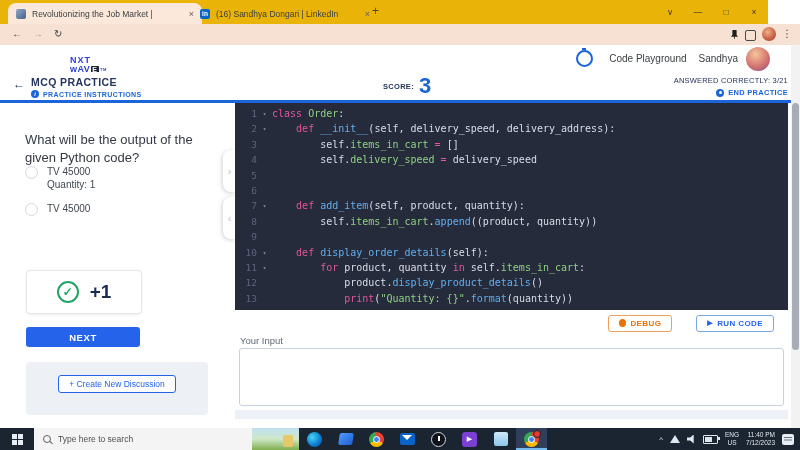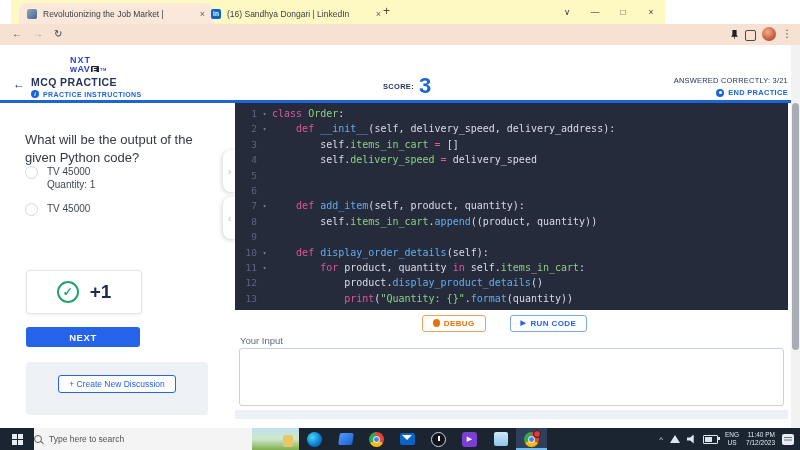--- a/index.html
+++ b/index.html
@@ -1,18 +1,18 @@
 <!DOCTYPE html>
 <html><head>
 <meta charset="utf-8">
 <style>
   html,body{margin:0;padding:0;background:#fff;}
   .screen{position:relative;width:800px;height:450px;overflow:hidden;font-family:"Liberation Sans",sans-serif;background:#fff;}
   
-  .tabstrip{position:absolute;left:0;top:0;width:654px;height:24px;background:#fef9c3;margin-left:11px;}
+  .tabstrip{position:absolute;left:0;top:0;width:768px;height:24px;background:#eab308;}
   .tab{position:absolute;top:3px;height:21px;display:flex;align-items:center;gap:6px;padding:0 8px;border-radius:8px 8px 0 0;}
   .tab.active{left:8px;width:178px;background:#fbe8db;}
   .tab.inactive{left:192px;width:170px;}
   .tab-title{flex:1;font-size:8.5px;color:#3c4043;white-space:nowrap;overflow:hidden;text-overflow:ellipsis;}
   .tab-close{font-size:9px;color:#5f6368;}
   .fav-jobsite{width:10px;height:10px;border-radius:2px;background:linear-gradient(135deg,#8fa7c4,#45628c);flex:none;}
   .fav-linkedin{width:10px;height:10px;border-radius:2px;background:#0a66c2;color:#fff;font-size:6.5px;font-weight:bold;display:flex;align-items:center;justify-content:center;flex:none;}
   .newtab{position:absolute;left:372px;top:4px;font-size:12px;color:#52473f;}
   .wincontrols{position:absolute;right:0;top:0;height:24px;display:flex;align-items:center;}
   .wincontrols span{width:28px;text-align:center;font-size:8.5px;color:#3a3a3a;}
@@ -80,38 +80,38 @@
   .editor{position:absolute;left:235px;top:103px;width:553px;height:207px;background:#262b3c;padding-top:3px;box-sizing:border-box;font-family:"DejaVu Sans Mono",monospace;overflow:hidden;}
   .cline{display:flex;height:15.4px;line-height:15.4px;}
   .lnum{width:22px;text-align:right;color:#5d6480;font-size:9.5px;flex:none;}
   .fold{width:15px;text-align:center;color:#8a91a8;font-size:6px;flex:none;line-height:16px;}
   .ctext{white-space:pre;font-size:10px;}
   .t-k{color:#e0559b;}
   .t-g{color:#8ed081;}
   .t-b{color:#61aeee;}
   .t-v{color:#d8dce8;}
   
-  .runbar{position:absolute;left:235px;top:310px;width:553px;height:26px;background:#fff;display:flex;align-items:center;justify-content:center;gap:24px;padding-right:14px;box-sizing:border-box;}
+  .runbar{position:absolute;left:235px;top:310px;width:553px;height:26px;background:#fff;display:flex;align-items:center;justify-content:flex-end;gap:24px;padding-right:14px;box-sizing:border-box;}
   .btn{display:flex;align-items:center;gap:4px;padding:3px 10px;border-radius:3px;background:#fff;font-size:8px;font-weight:bold;letter-spacing:.4px;}
   .btn-debug{border:1px solid #f0a05a;color:#e8710a;}
   .bugico{width:7px;height:8px;border-radius:50%;background:#e8710a;}
   .btn-run{border:1px solid #7ba6e8;color:#2563eb;}
   .playico{font-size:7px;color:#2563eb;}
   .inputlabel{position:absolute;left:240px;top:335px;font-size:9.5px;color:#5f6b7a;}
   .inputarea{position:absolute;left:239px;top:348px;width:545px;height:58px;border:1px solid #c8d2de;border-radius:3px;background:#fff;resize:none;box-sizing:border-box;}
   .bottomstrip{position:absolute;left:235px;top:410px;width:553px;height:9px;background:#edf1f7;}
   
   .pagescroll{position:absolute;right:0;top:45px;width:9px;height:383px;background:#f2f2f2;}
   .pagethumb{position:absolute;left:1px;top:58px;width:7px;height:247px;background:#a8adb5;border-radius:4px;}
   
   .taskbar{position:absolute;left:0;bottom:0;width:800px;height:22px;background:#1b2431;display:flex;align-items:center;}
   .startbtn{width:34px;height:22px;display:flex;align-items:center;justify-content:center;}
   .winlogo{display:grid;grid-template-columns:5px 5px;grid-gap:1px;}
   .winlogo i{width:5px;height:5px;background:#e6ecf2;}
-  .searchbox{width:218px;height:22px;background:#f4f4f4;display:flex;align-items:center;gap:7px;box-sizing:border-box;}
+  .searchbox{width:218px;height:22px;background:#f4f4f4;display:flex;align-items:center;gap:7px;padding-left:9px;box-sizing:border-box;}
   .mag{width:6px;height:6px;border:1.2px solid #5f6368;border-radius:50%;position:relative;flex:none;}
   .mag::after{content:"";position:absolute;width:4px;height:1.2px;background:#5f6368;transform:rotate(45deg);right:-3px;bottom:-1px;}
   .searchtxt{font-size:8.5px;color:#505050;}
   .widget{width:47px;height:22px;background:linear-gradient(180deg,#bfe0f2 0%,#cfe8c8 50%,#7fae4e 100%);position:relative;}
   .widget::after{content:"";position:absolute;right:6px;bottom:3px;width:10px;height:12px;background:#e8c76a;border-radius:2px;}
   .tb-icons{display:flex;}
   .tb-ico{width:31px;height:22px;display:flex;align-items:center;justify-content:center;position:relative;}
   .tb-ico.active{background:#30405a;box-shadow:inset 0 -2px 0 #76b9ed;}
   .reddot{position:absolute;right:6px;top:2px;width:6px;height:6px;border-radius:50%;background:#e33b2e;border:1px solid #1b2431;}
   .i-edge{width:15px;height:15px;border-radius:50%;background:radial-gradient(circle at 35% 35%,#45d6f4,#0b79d0 60%,#0a57a8);}
@@ -174,20 +174,26 @@
 
   <div class="appheader">
     <div class="brand">
       <div class="l1">NXT</div>
       <div class="l2">
           <span>wAV</span>
           <span class="ebox">E</span>
           <span class="tm">TM</span>
         </div>
     </div>
+    <div class="hdr-right">
+      <span class="timer"></span>
+      <span class="hdr-txt">Code Playground</span>
+      <span class="hdr-txt" style="margin-left:-4px;">Sandhya</span>
+      <span class="hdr-avatar" style="margin-left:-8px;"></span>
+    </div>
   </div>
 
   <div class="mcqbar">
     <span class="back-arrow">←</span>
     <div class="mcq-left">
       <div class="mcq-title">MCQ PRACTICE</div>
       <div class="mcq-instr">
         <span class="infoico">i</span>
         <span class="instr-txt">PRACTICE INSTRUCTIONS</span>
       </div>

